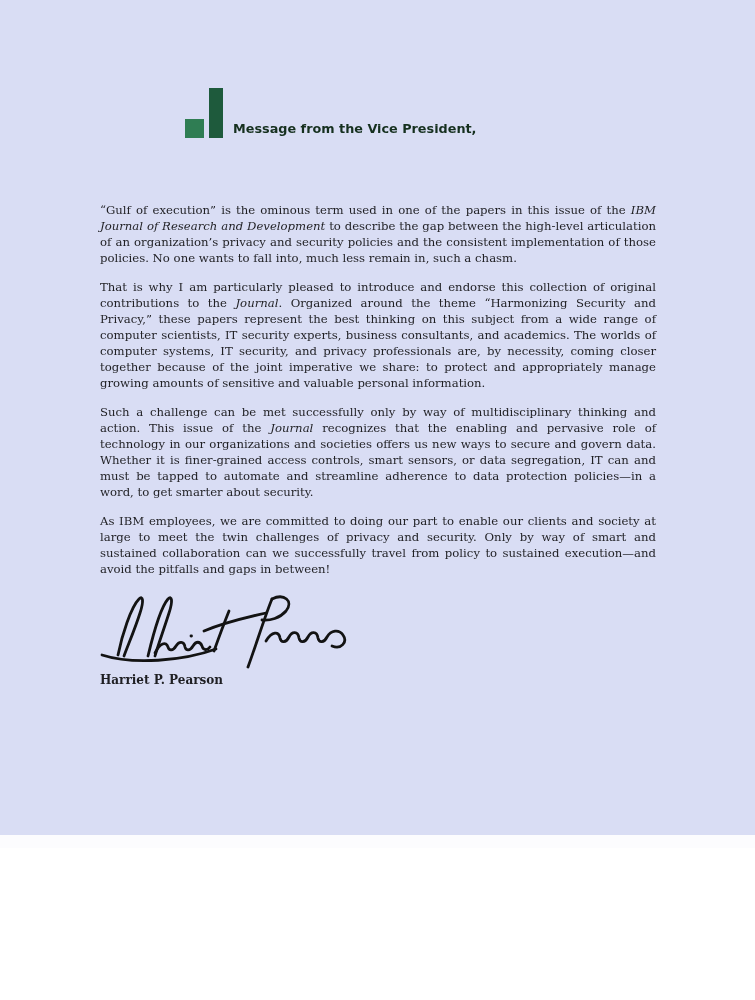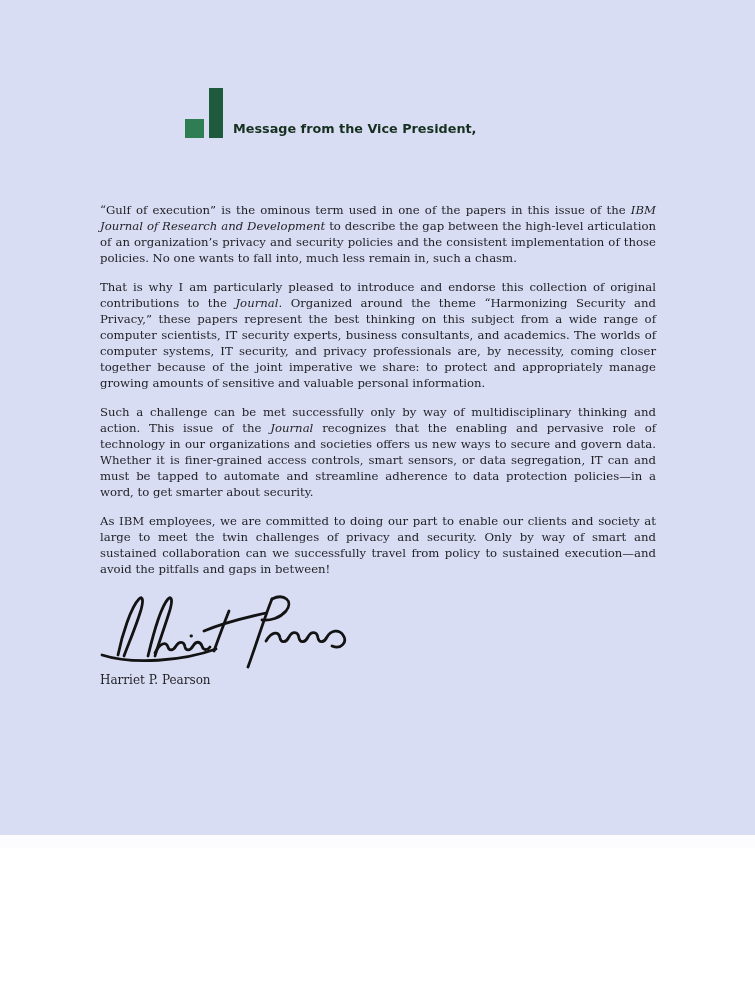--- a/index.html
+++ b/index.html
@@ -58,20 +58,21 @@
     color:var(--body-text);
   }
   .letter p{
     margin:0 0 13px 0;
   }
   .letter em{
     font-style:italic;
   }
   .signature-block{
     margin:8px 0 0 98px;
+    font-weight:bold;
   }
   .signature-svg{
     display:block;
   }
   .printed-name{
     margin:2px 0 0 2px;
     font-size:12px;
     color:var(--body-text);
   }
   .bottom-strip{

